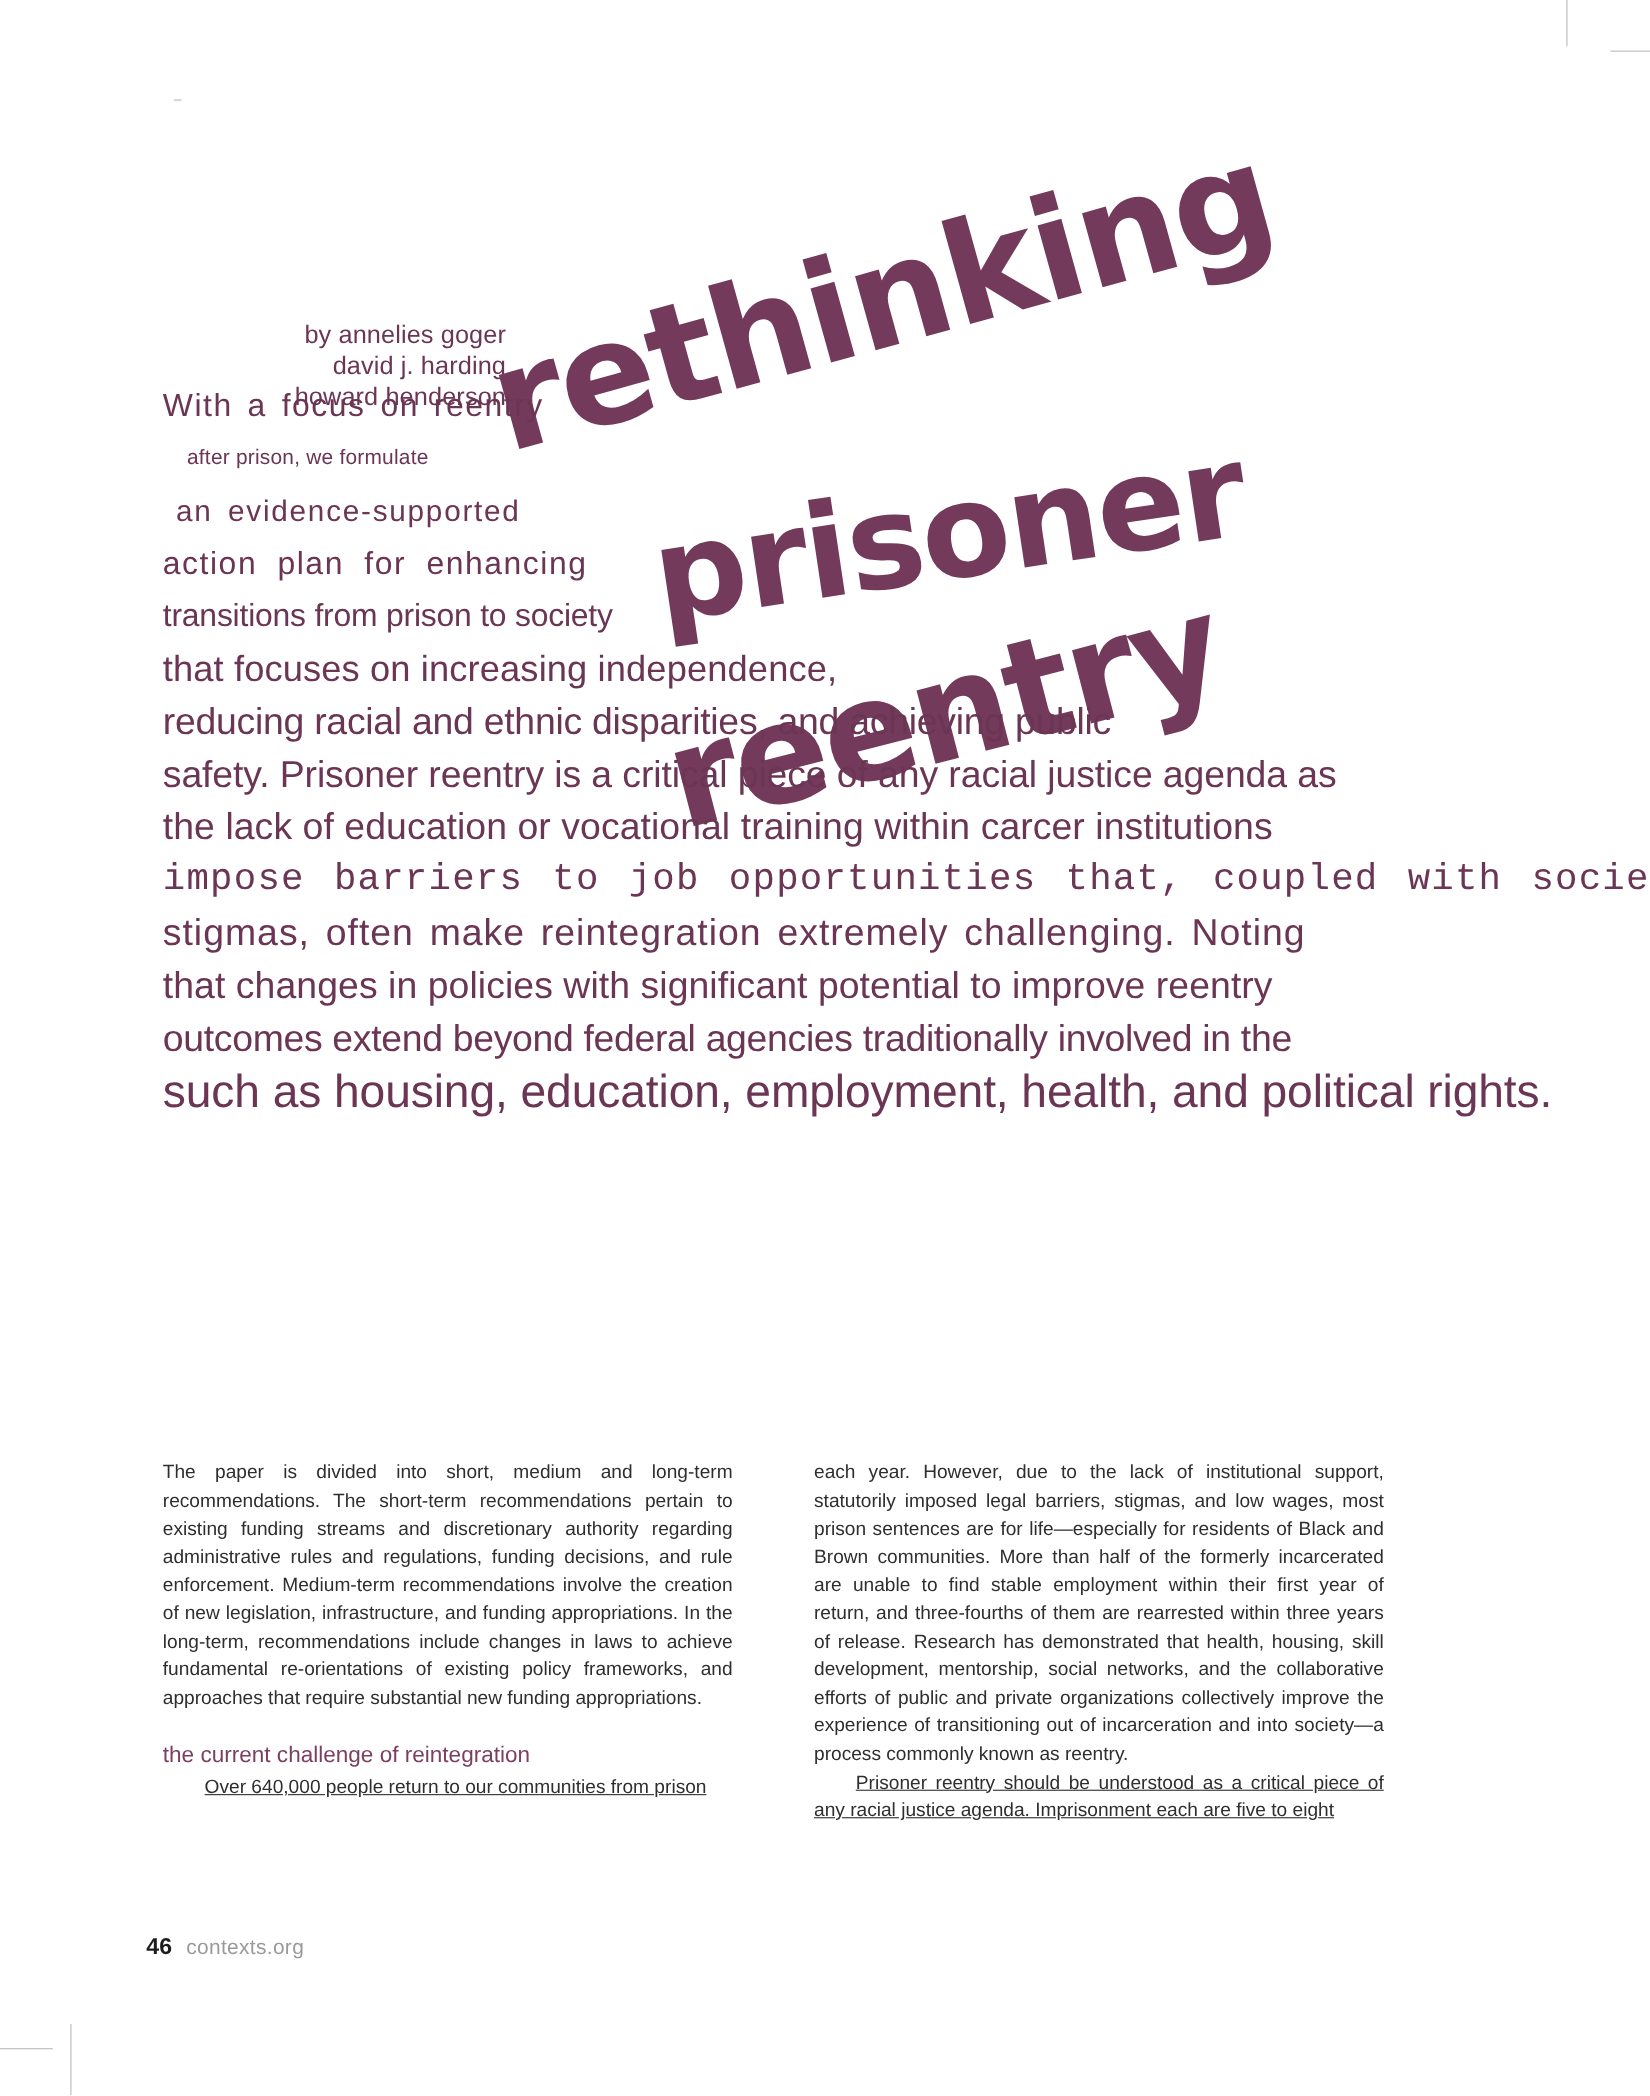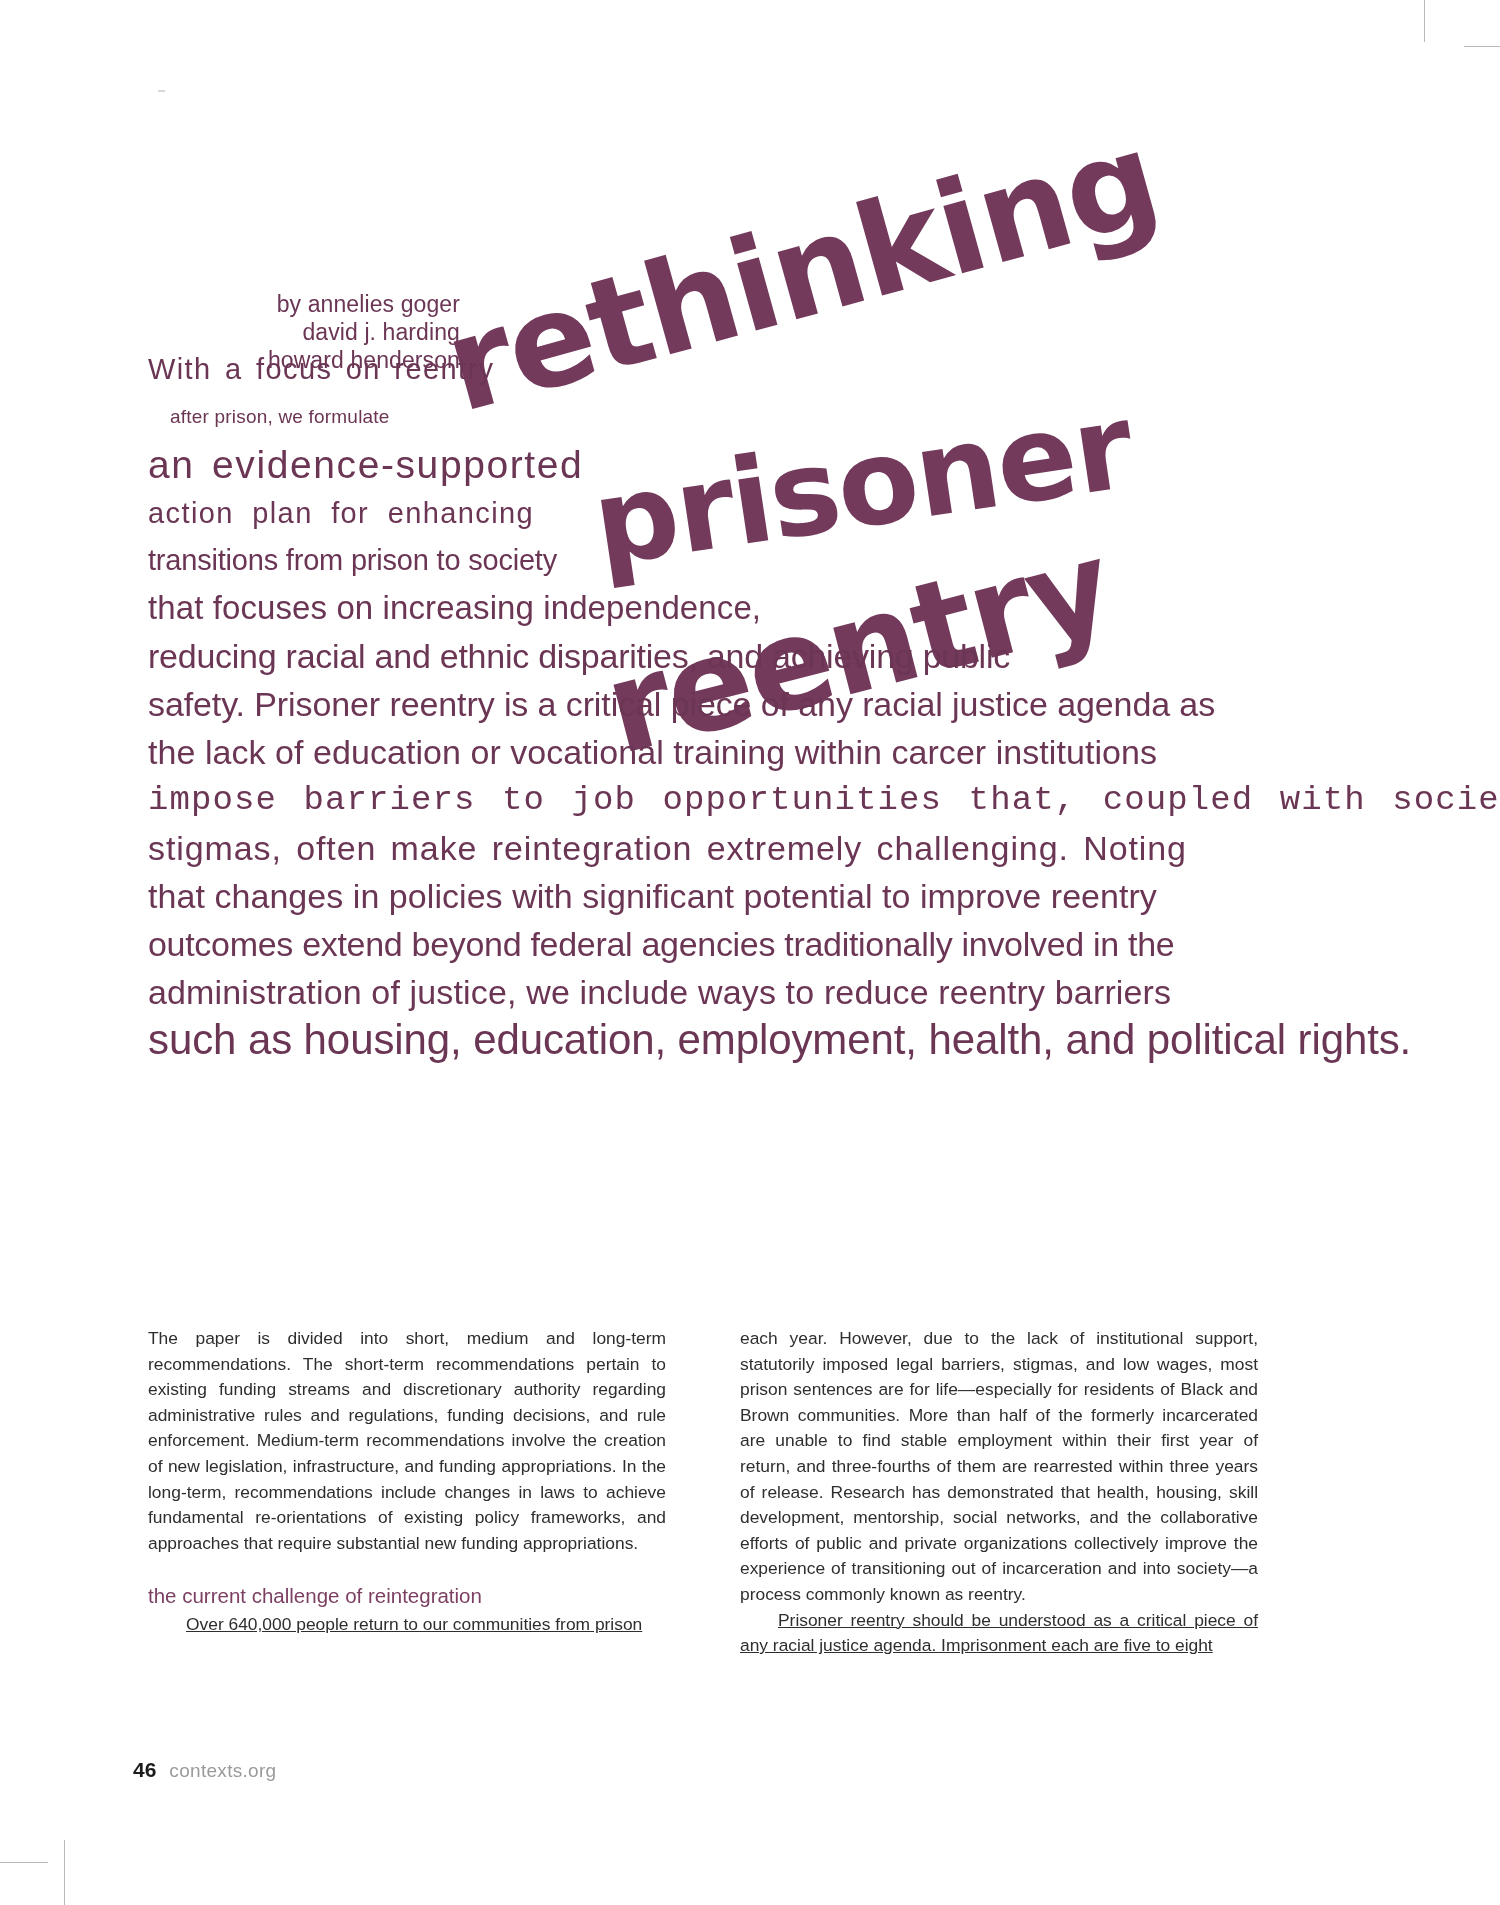--- a/index.html
+++ b/index.html
@@ -81,21 +81,21 @@
     color: #6b3554;
   }
   #deck .dline {
     display: block;
     white-space: nowrap;
     font-weight: normal;
   }
   
   .s1 { font-size: 29px; line-height: 48px; letter-spacing: 1.4px; word-spacing: 4px; }
   .s2 { font-size: 19px; line-height: 48px; letter-spacing: 0.2px; margin-left: 22px; }
-  .s3 { font-size: 39px; line-height: 48px; letter-spacing: 1.6px; word-spacing: 5px; }
+  .s3 { font-size: 27px; line-height: 48px; letter-spacing: 1.6px; word-spacing: 5px; margin-left: 12px; }
   .s4 { font-size: 29px; line-height: 48px; letter-spacing: 1.4px; word-spacing: 9px; }
   .s5 { font-size: 29px; line-height: 47px; letter-spacing: -0.2px; }
   .s6 { font-size: 33px; line-height: 48px; letter-spacing: 0.1px; }
   .s7 { font-size: 34px; line-height: 48px; letter-spacing: -0.25px; }
   .s8 { font-size: 34px; line-height: 48px; letter-spacing: -0.1px; }
   .s9 { font-size: 34px; line-height: 48px; letter-spacing: 0.05px; }
   .s10 { font-size: 34px; line-height: 48px; letter-spacing: 1.1px; word-spacing: 5px; font-family: Liberation Mono, monospace; }
   .s11 { font-size: 34px; line-height: 48px; letter-spacing: 0.9px; word-spacing: 4px; }
   .s12 { font-size: 34px; line-height: 48px; letter-spacing: 0.05px; }
   .s13 { font-size: 34px; line-height: 48px; letter-spacing: -0.3px; }
@@ -180,21 +180,20 @@
     <span class="dline s4">action plan for enhancing</span>
     <span class="dline s5">transitions from prison to society</span>
     <span class="dline s6">that focuses on increasing independence,</span>
     <span class="dline s7">reducing racial and ethnic disparities, and achieving public</span>
     <span class="dline s8">safety. Prisoner reentry is a critical piece of any racial justice agenda as</span>
     <span class="dline s9">the lack of education or vocational training within carcer institutions</span>
     <span class="dline s10">impose barriers to job opportunities that, coupled with societal</span>
     <span class="dline s11">stigmas, often make reintegration extremely challenging. Noting</span>
     <span class="dline s12">that changes in policies with significant potential to improve reentry</span>
     <span class="dline s13">outcomes extend beyond federal agencies traditionally involved in the</span>
-    <span class="dline s14">administration of justice, we include ways to reduce reentry barriers</span>
     <span class="dline s15">such as housing, education, employment, health, and political rights.</span>
   </div>
 
   <div id="body-cols">
 
     <div class="col" id="col-left">
       <p>The paper is divided into short, medium and long-term recommendations. The short-term recommendations pertain to existing funding streams and discretionary authority regarding administrative rules and regulations, funding decisions, and rule enforcement. Medium-term recommendations involve the creation of new legislation, infrastructure, and funding appropriations. In the long-term, recommendations include changes in laws to achieve fundamental re-orientations of existing policy frameworks, and approaches that require substantial new funding appropriations.</p>
       <p class="section-head">the current challenge of reintegration</p>
       <p class="indent">Over 640,000 people return to our communities from prison</p>
     </div>

